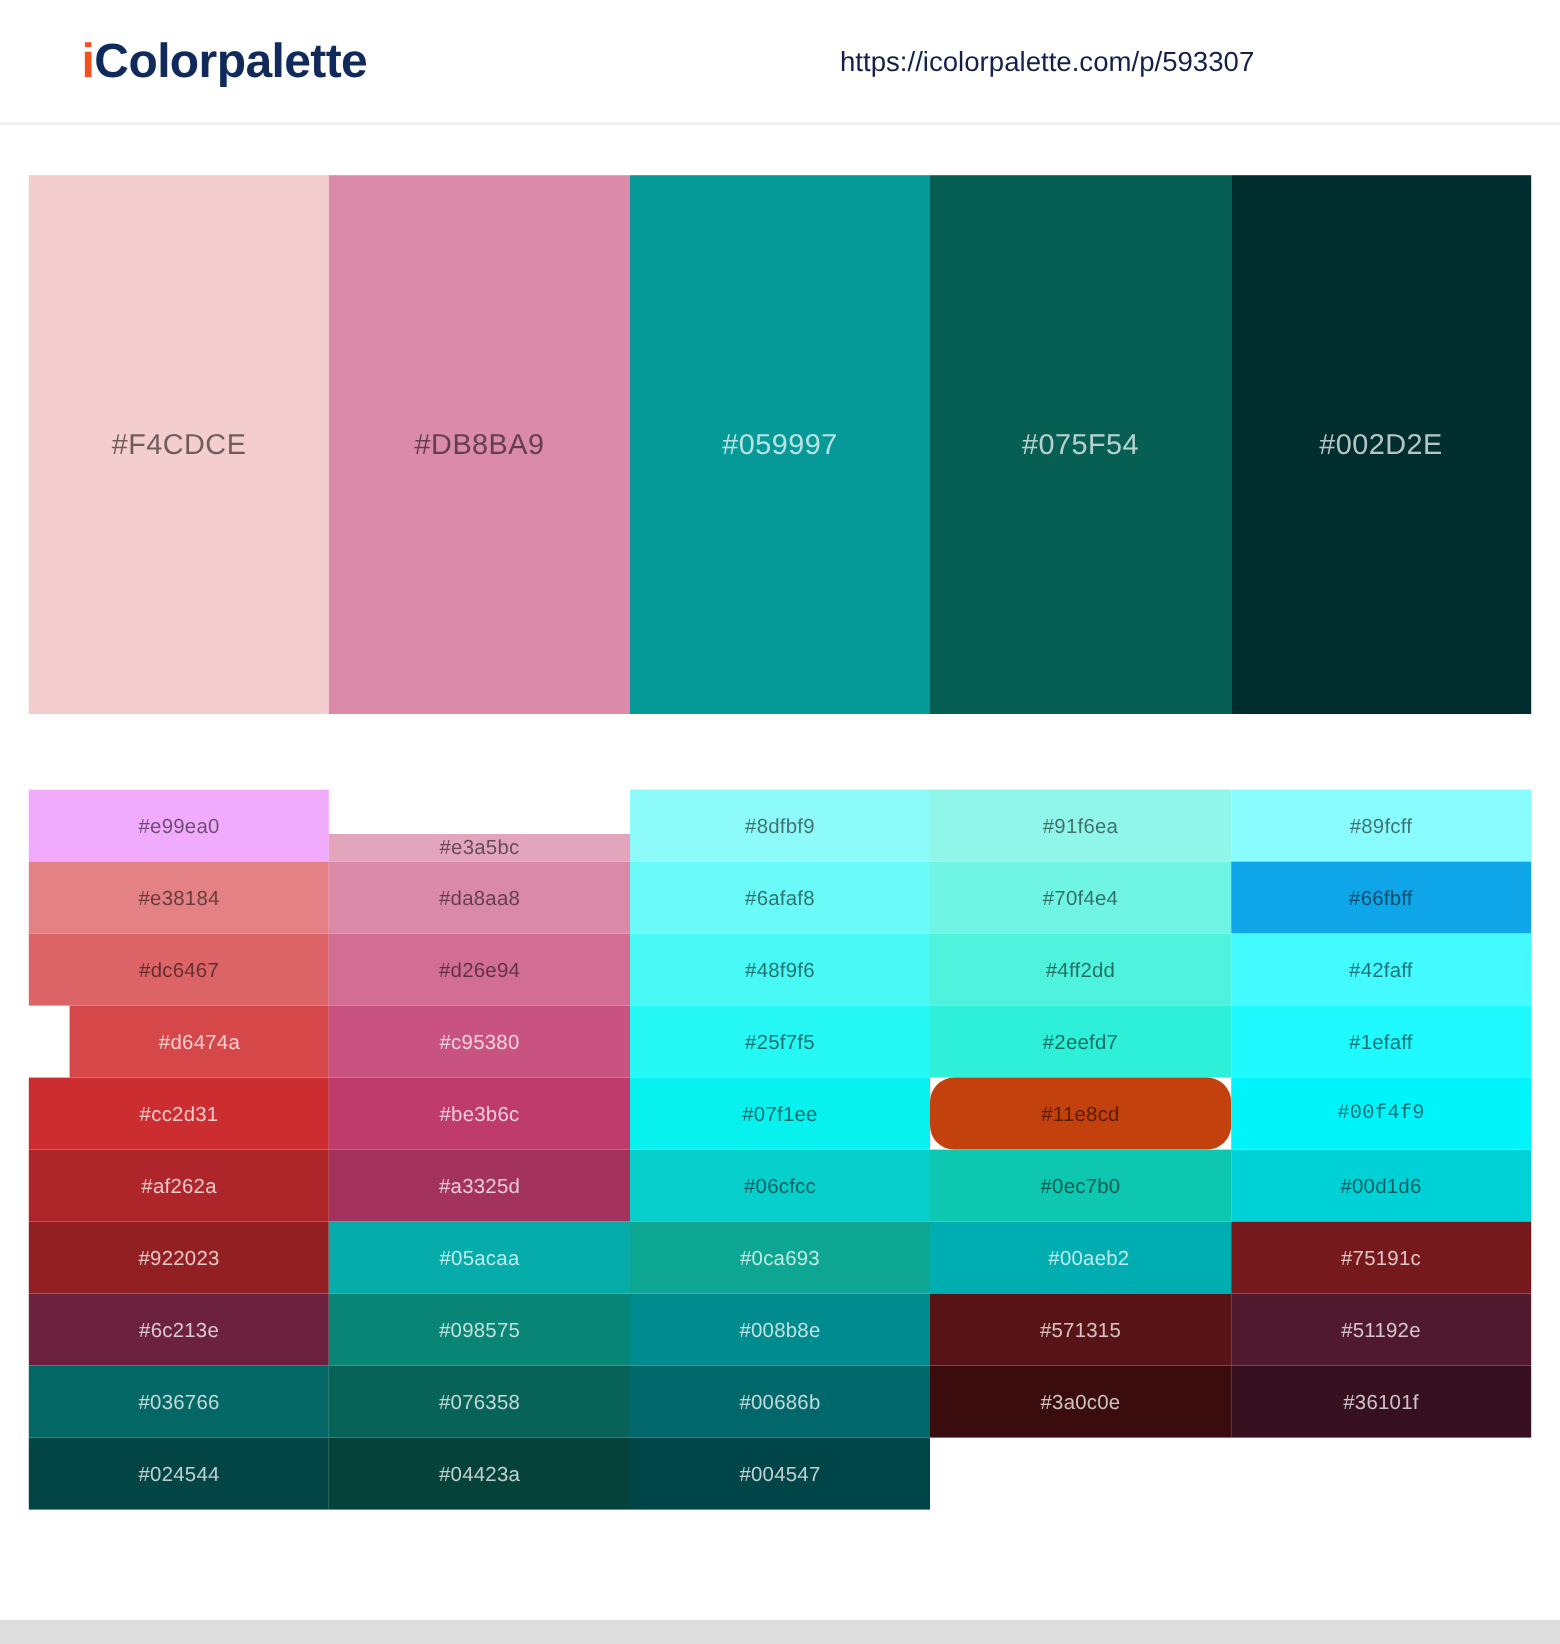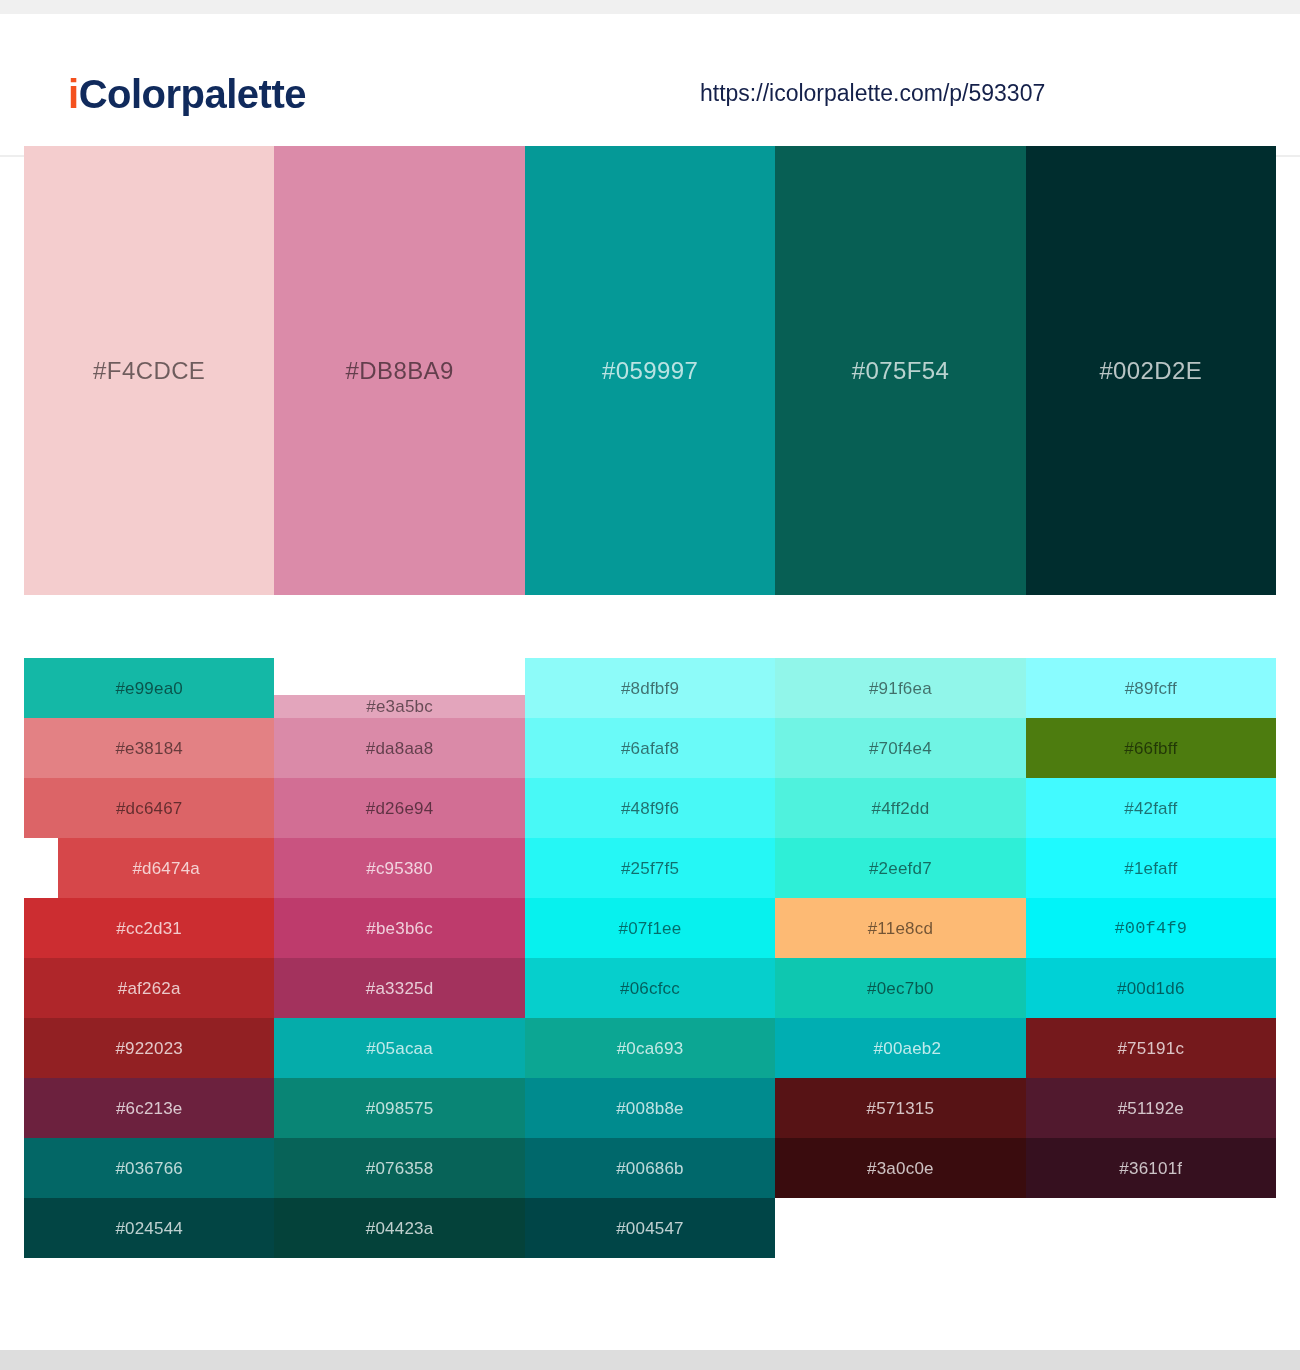--- a/index.html
+++ b/index.html
@@ -31,23 +31,23 @@
     position: absolute;
     bottom: 0; left: 0;
     width: 1300px;
     height: 20px;
     background: #dddddd;
   }
 
   
   .header {
     position: absolute;
-    top: 32px; left: 0;
-    width: 1300px;
-    height: 125px;
+    top: 0; left: 0;
+    width: 1300px;
+    height: 104px;
     background: #ffffff;
     border-bottom: 2px solid #eeeeee;
     display: flex;
     align-items: center;
     text-decoration: underline;
   }
   .brand {
     position: absolute;
     left: 68px;
     font-size: 40px;
@@ -144,21 +144,21 @@
       </div>
       <div class="palette-swatch dark" style="background: rgb(7, 95, 84);">
         <span class="hexlabel">#075F54</span>
       </div>
       <div class="palette-swatch dark" style="background: rgb(0, 45, 46);">
         <span class="hexlabel">#002D2E</span>
       </div>
     </section>
 
   <section class="shades-grid">
-      <div class="shade-cell light" style="background: #14b8a6;">
+      <div class="shade-cell light" style="background: #f0abfc;">
         <span class="hexlabel">#e99ea0</span>
       </div>
       <div class="shade-cell light" style="background: rgb(227, 165, 188); margin-top: 37px;">
         <span class="hexlabel">#e3a5bc</span>
       </div>
       <div class="shade-cell light" style="background: rgb(141, 251, 249);">
         <span class="hexlabel">#8dfbf9</span>
       </div>
       <div class="shade-cell light" style="background: rgb(145, 246, 234);">
         <span class="hexlabel">#91f6ea</span>
@@ -171,21 +171,21 @@
       </div>
       <div class="shade-cell light" style="background: rgb(218, 138, 168);">
         <span class="hexlabel">#da8aa8</span>
       </div>
       <div class="shade-cell light" style="background: rgb(106, 250, 248);">
         <span class="hexlabel">#6afaf8</span>
       </div>
       <div class="shade-cell light" style="background: rgb(112, 244, 228);">
         <span class="hexlabel">#70f4e4</span>
       </div>
-      <div class="shade-cell light" style="background: #4d7c0f;">
+      <div class="shade-cell light" style="background: #0ea5e9;">
         <span class="hexlabel">#66fbff</span>
       </div>
       <div class="shade-cell light" style="background: rgb(220, 100, 103);">
         <span class="hexlabel">#dc6467</span>
       </div>
       <div class="shade-cell light" style="background: rgb(210, 110, 148);">
         <span class="hexlabel">#d26e94</span>
       </div>
       <div class="shade-cell light" style="background: rgb(72, 249, 246);">
         <span class="hexlabel">#48f9f6</span>
@@ -213,21 +213,21 @@
       </div>
       <div class="shade-cell dark" style="background: rgb(204, 45, 49);">
         <span class="hexlabel">#cc2d31</span>
       </div>
       <div class="shade-cell dark" style="background: rgb(190, 59, 108);">
         <span class="hexlabel">#be3b6c</span>
       </div>
       <div class="shade-cell light" style="background: rgb(7, 241, 238);">
         <span class="hexlabel">#07f1ee</span>
       </div>
-      <div class="shade-cell light" style="background: #fdba74;">
+      <div class="shade-cell light" style="background: #c2410c; border-radius: 20px;">
         <span class="hexlabel">#11e8cd</span>
       </div>
       <div class="shade-cell light" style="background: rgb(0, 244, 249); font-family: Liberation Mono, monospace;">
         <span class="hexlabel">#00f4f9</span>
       </div>
       <div class="shade-cell dark" style="background: rgb(175, 38, 42);">
         <span class="hexlabel">#af262a</span>
       </div>
       <div class="shade-cell dark" style="background: rgb(163, 50, 93);">
         <span class="hexlabel">#a3325d</span>

